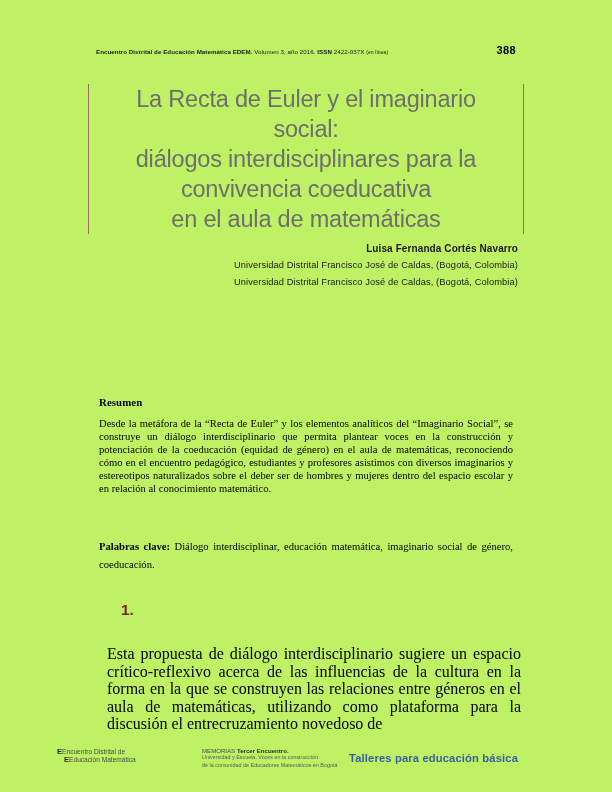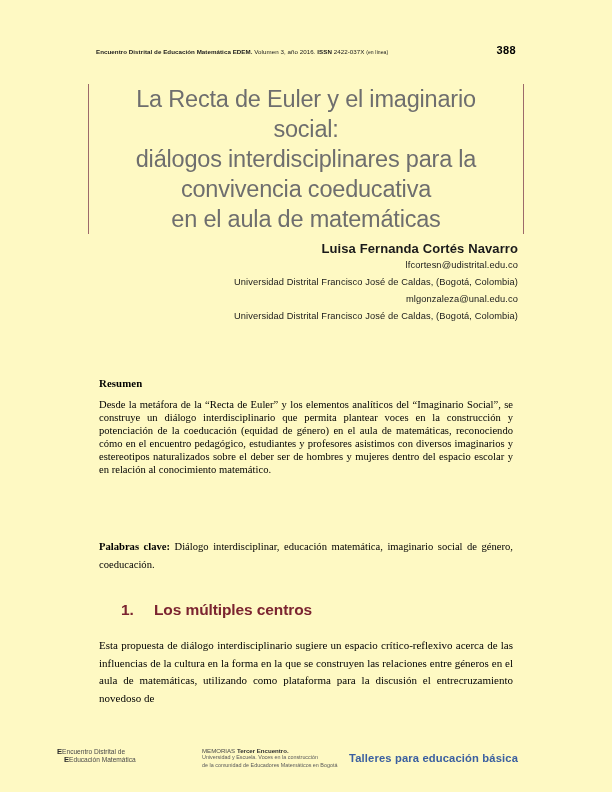--- a/index.html
+++ b/index.html
@@ -14,21 +14,21 @@
     font-family: "Liberation Serif", "DejaVu Serif", serif;
     color: #000000;
     position: relative;
   }
 
   .page {
     position: absolute;
     inset: 0;
     width: 612px;
     height: 792px;
-    background: #fef9c3;
+    background: #bef264;
   }
 
   
   .runhead {
     position: absolute;
     left: 0;
     top: 44px;
     width: 612px;
     height: 16px;
     display: flex;
@@ -85,37 +85,37 @@
   .authors {
     position: absolute;
     left: 94px;
     top: 240px;
     width: 424px;
     text-align: right;
     font-family: "Liberation Sans", "DejaVu Sans", sans-serif;
     color: #1a1a1a;
   }
   .author-name {
-    font-size: 13px;
+    font-size: 10px;
     font-weight: bold;
     line-height: 17px;
     letter-spacing: 0.1px;
   }
   .author-line {
     font-size: 9.3px;
     font-weight: normal;
     line-height: 17px;
     letter-spacing: 0.1px;
   }
 
   
   .abstract {
     position: absolute;
     left: 99px;
-    top: 377px;
+    top: 396px;
     width: 414px;
   }
   .abs-head {
     font-size: 10.8px;
     font-weight: bold;
     margin: 0 0 9px 0;
     letter-spacing: 0.1px;
   }
   .abs-body {
     font-size: 10.6px;
@@ -149,24 +149,24 @@
     display: flex;
     align-items: baseline;
   }
   .section-num { width: 33px; display: inline-block; }
 
   .section-body {
     position: absolute;
     left: 99px;
     top: 637px;
     width: 414px;
-    font-size: 11px;
+    font-size: 16px;
     line-height: 17.6px;
     text-align: justify;
-    margin: 0;
+    margin: 8px;
   }
 
   
   .footer {
     position: absolute;
     left: 0;
     top: 742px;
     width: 612px;
     height: 48px;
   }
@@ -226,36 +226,33 @@
 
   <div class="title-wrap" style="border-left-color: rgb(157, 106, 106); border-right-color: rgb(157, 106, 106);">
     <h1 class="title" style="color: rgb(110, 110, 110); text-align: center;">La Recta de Euler y el imaginario social:
 diálogos interdisciplinares para la
 convivencia coeducativa
 en el aula de matemáticas</h1>
   </div>
 
   <div class="authors">
     <div class="author-name">Luisa Fernanda Cortés Navarro</div>
-    <div class="author-line">lfcortesn@udistrital.edu.co</div>
     <div class="author-line">Universidad Distrital Francisco José de Caldas, (Bogotá, Colombia)</div>
-    <div class="author-line">mlgonzaleza@unal.edu.co</div>
     <div class="author-line">Universidad Distrital Francisco José de Caldas, (Bogotá, Colombia)</div>
   </div>
 
   <div class="abstract">
     <div class="abs-head">Resumen</div>
     <p class="abs-body">Desde la metáfora de la “Recta de Euler” y los elementos analíticos del “Imaginario Social”, se construye un diálogo interdisciplinario que permita plantear voces en la construcción y potenciación de la coeducación (equidad de género) en el aula de matemáticas, reconociendo  cómo en el encuentro pedagógico, estudiantes y profesores asistimos con diversos imaginarios y estereotipos naturalizados sobre el deber ser de hombres y mujeres dentro del espacio escolar y en relación al conocimiento matemático.</p>
   </div>
 
   <div class="keywords"><b>Palabras clave:</b><span> Diálogo interdisciplinar, educación matemática, imaginario social de género, coeducación.</span></div>
 
   <div class="section-head" style="color: rgb(123, 36, 48);">
     <span class="section-num">1.</span>
-    <span>Los múltiples centros</span>
   </div>
 
   <p class="section-body">Esta propuesta de diálogo interdisciplinario sugiere un espacio crítico-reflexivo acerca de las influencias de la cultura en la forma en la que se construyen las relaciones entre géneros en el aula de matemáticas, utilizando como plataforma para la discusión el entrecruzamiento novedoso de</p>
 
   <div class="footer">
 
     <div class="f-logo-left">
       <div><span class="cap">E</span><span>Encuentro Distrital de</span></div>
       <div class="l2"><span class="cap">E</span><span>Educación Matemática</span></div>
     </div>

